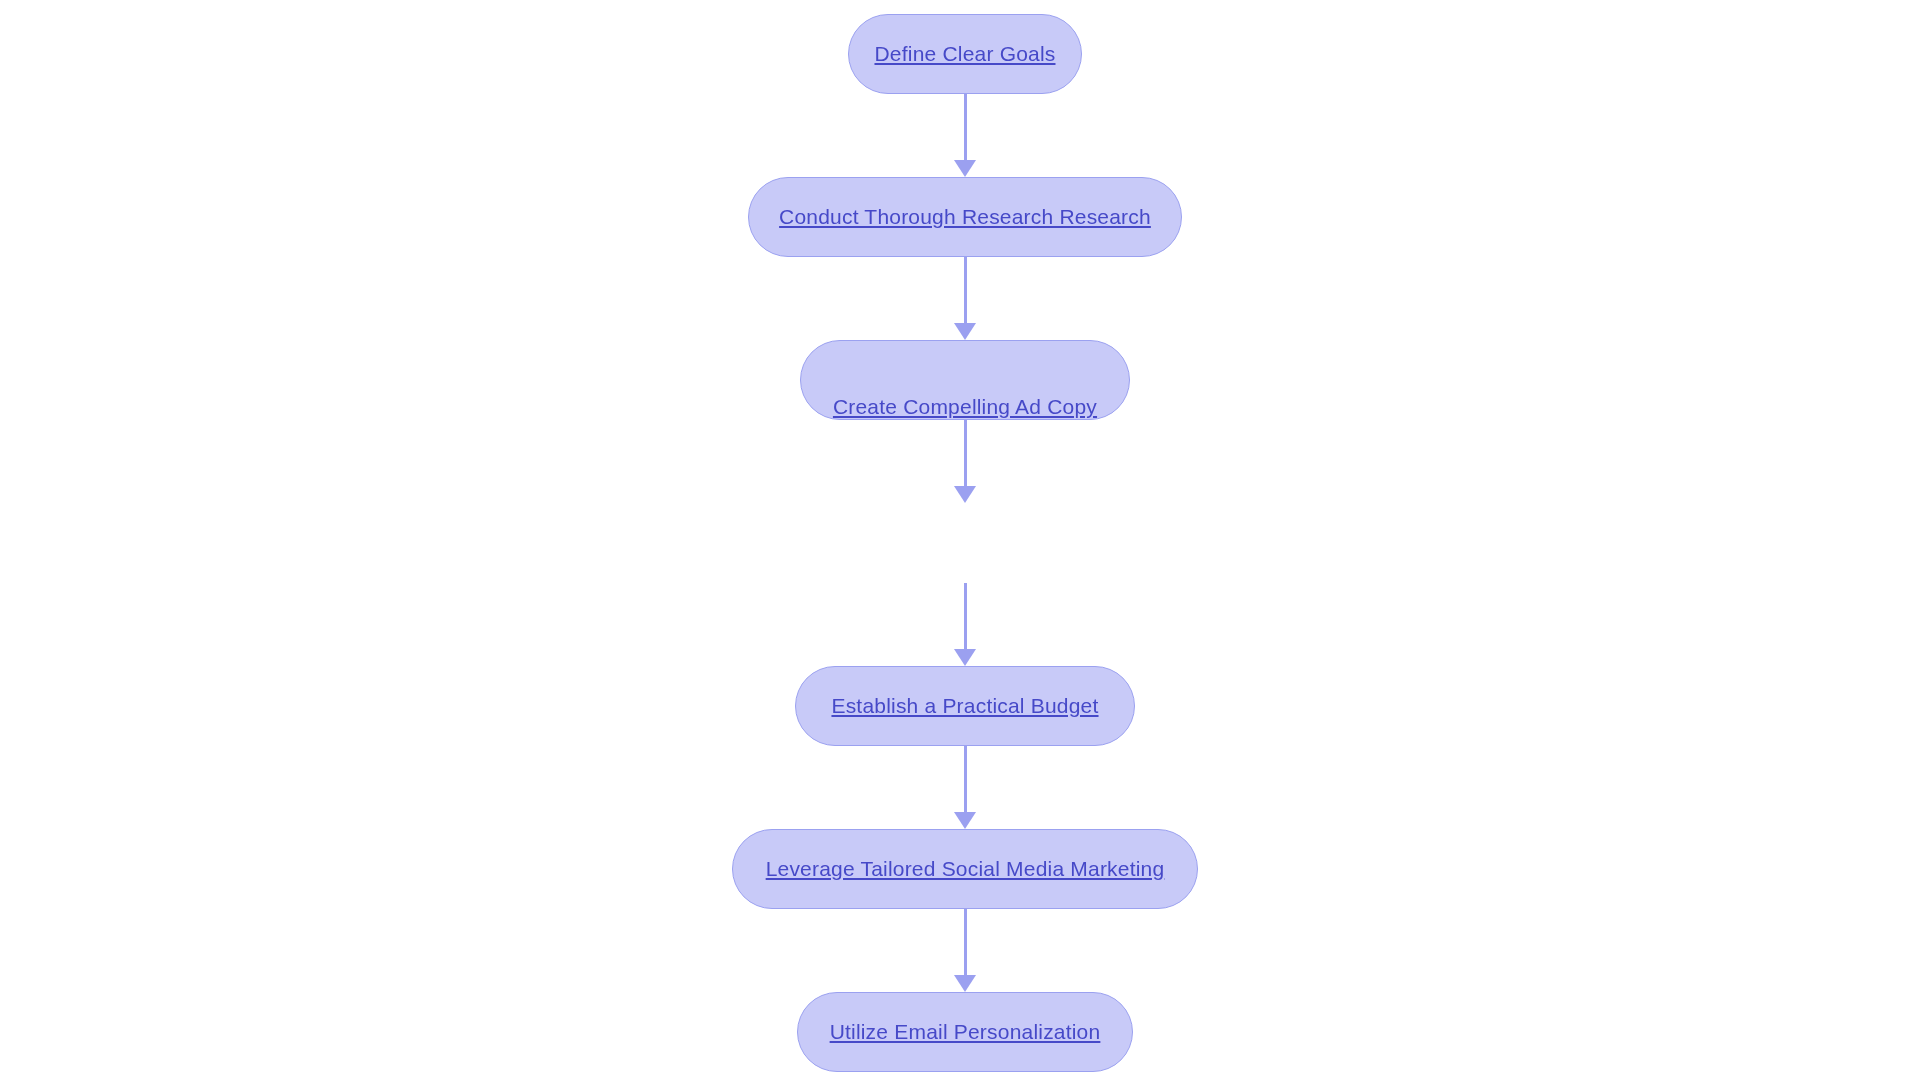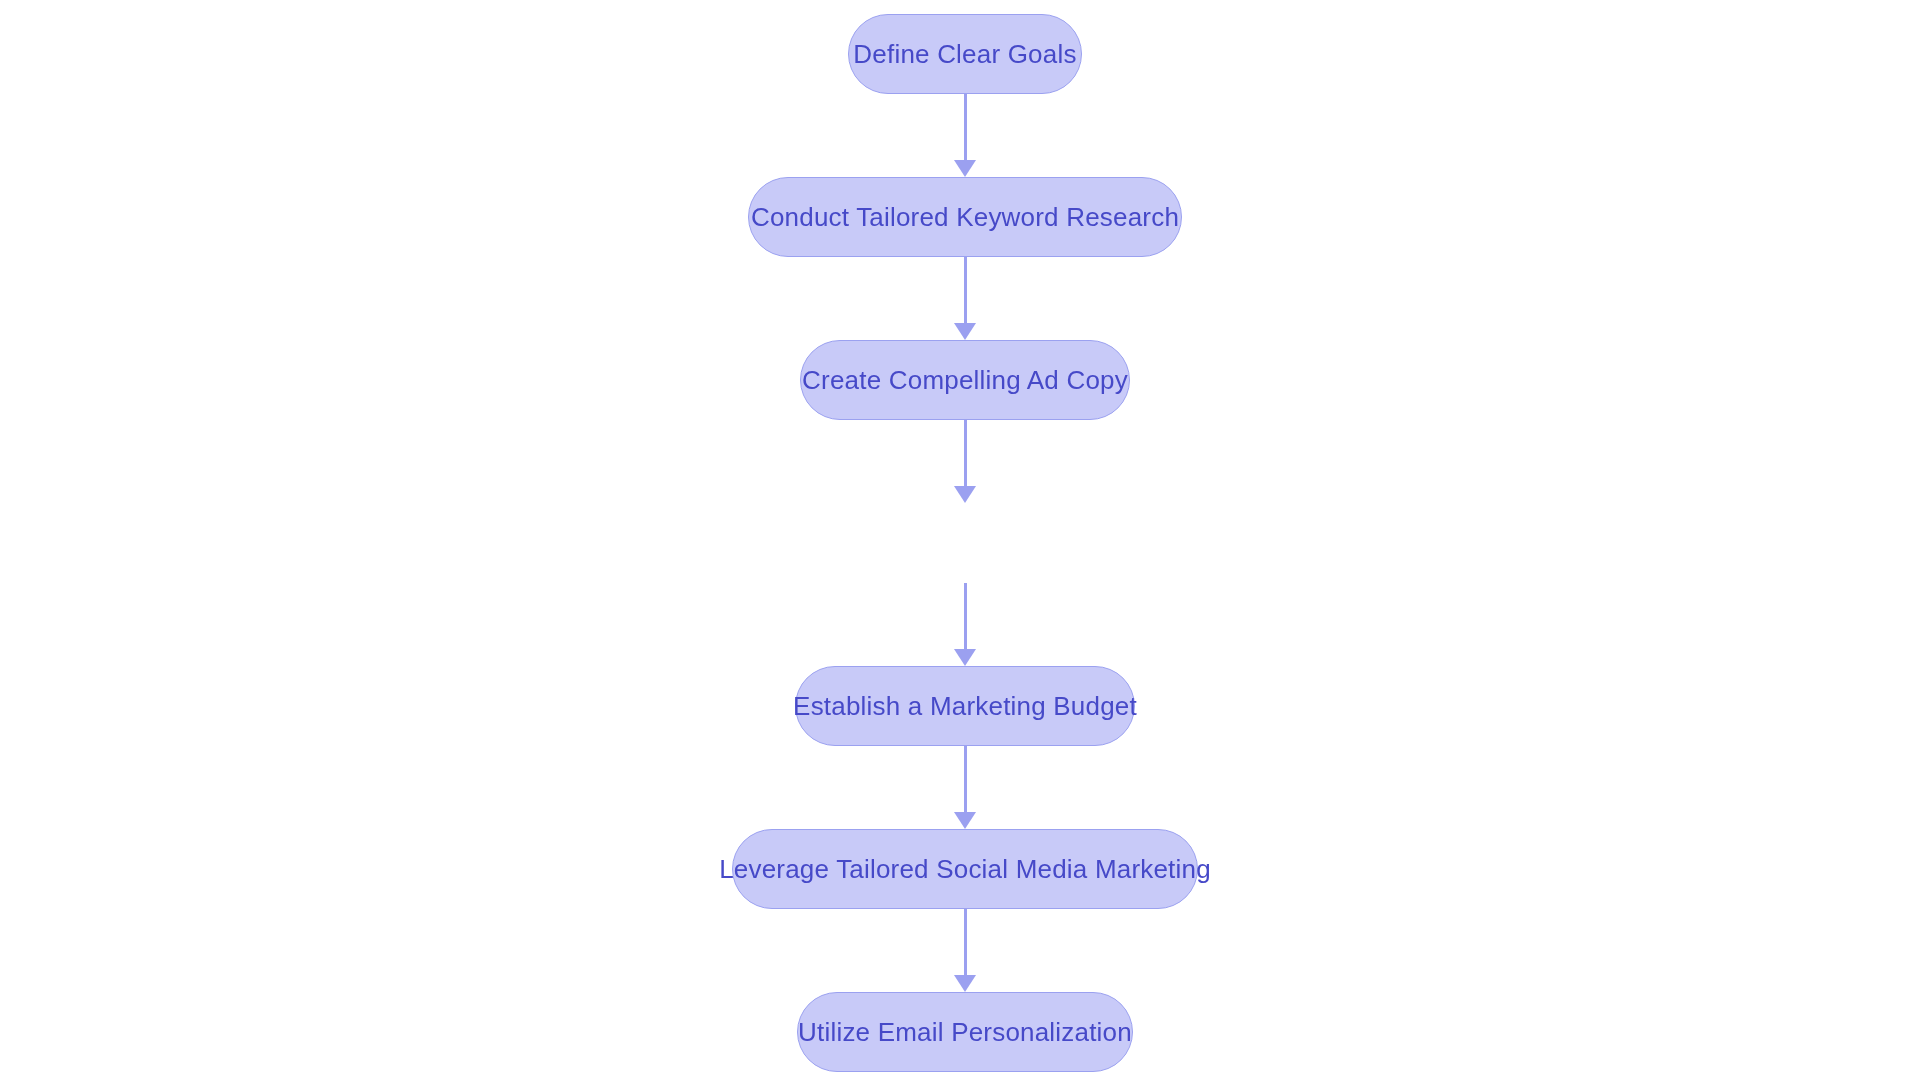--- a/index.html
+++ b/index.html
@@ -20,24 +20,25 @@
     box-sizing: border-box;
     height: 80px;
     border-radius: 40px;
     background: var(--node-fill, #c8caf8);
     border: 1.5px solid var(--node-border, #9ba1f0);
     display: flex;
     align-items: center;
     justify-content: center;
   }
   .flow-node .node-label {
-    font-size: 26px;
+    font-size: 21px;
     letter-spacing: 0.2px;
     color: var(--node-text, #4649c8);
     white-space: nowrap;
+    text-decoration: underline;
   }
   .edge-line {
     position: absolute;
     width: 3px;
     background: var(--arrow-color, #9ba0f0);
   }
   .edge-head {
     position: absolute;
     width: 0;
     height: 0;
@@ -59,27 +60,27 @@
     <div class="edge-line" style="left: 963.5px; top: 583px; height: 66px;"></div>
     <div class="edge-head" style="left: 954px; top: 649px;"></div>
     <div class="edge-line" style="left: 963.5px; top: 746px; height: 66px;"></div>
     <div class="edge-head" style="left: 954px; top: 812px;"></div>
     <div class="edge-line" style="left: 963.5px; top: 909px; height: 66px;"></div>
     <div class="edge-head" style="left: 954px; top: 975px;"></div>
     <div class="flow-node" style="width: 234px; left: 848px; top: 14px;">
       <span class="node-label">Define Clear Goals</span>
     </div>
     <div class="flow-node" style="width: 434px; left: 748px; top: 177px;">
-      <span class="node-label">Conduct Tailored Keyword Research</span>
+      <span class="node-label">Conduct Thorough Research Research</span>
     </div>
-    <div class="flow-node" style="width: 330px; left: 800px; top: 340px;">
+    <div class="flow-node" style="width: 330px; left: 800px; top: 340px; align-items: flex-end;">
       <span class="node-label">Create Compelling Ad Copy</span>
     </div>
     <div class="flow-node" style="width: 340px; left: 795px; top: 666px;">
-      <span class="node-label">Establish a Marketing Budget</span>
+      <span class="node-label">Establish a Practical Budget</span>
     </div>
     <div class="flow-node" style="width: 336px; left: 797px; top: 992px;">
       <span class="node-label">Utilize Email Personalization</span>
     </div>
     <div class="flow-node" style="width: 466px; left: 732px; top: 829px;">
       <span class="node-label">Leverage Tailored Social Media Marketing</span>
     </div>
   </div>
 
 </body></html>

